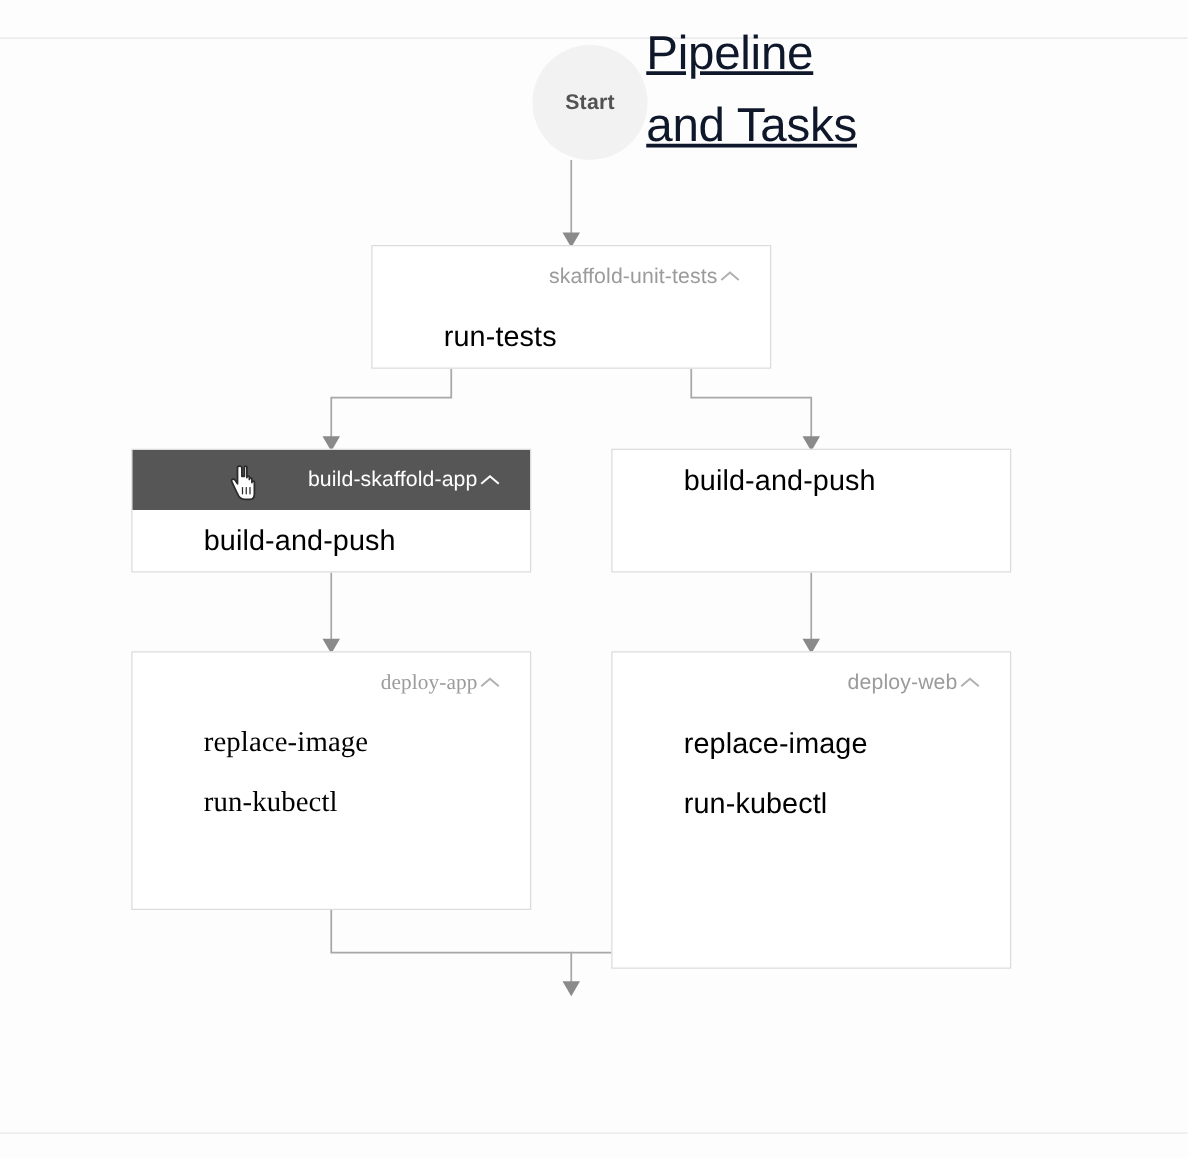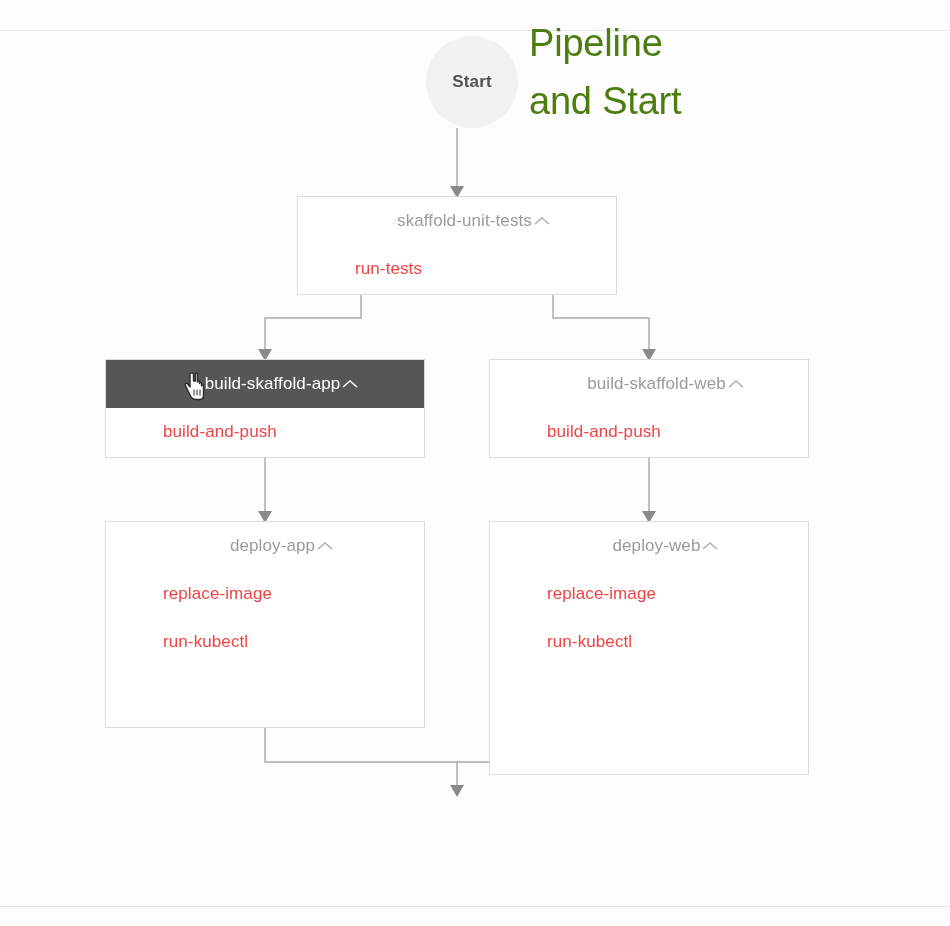--- a/index.html
+++ b/index.html
@@ -37,28 +37,29 @@
     left: 0;
     top: 906px;
     width: 950px;
     height: 1px;
     background: #e8e8e8;
   }
 
   
   .annotation {
     position: absolute;
-    left: 529px;
+    left: 517px;
     top: 14px;
-    color: #4d7c0f;
+    color: #0f172a;
     font-size: 38px;
     line-height: 58px;
     font-weight: 400;
     letter-spacing: -0.2px;
     white-space: nowrap;
+    text-decoration: underline;
   }
   .annotation div { display: block; }
 
   
   .wires {
     position: absolute;
     left: 0;
     top: 0;
     width: 950px;
     height: 926px;
@@ -86,21 +87,21 @@
   
   .task-group {
     position: absolute;
     background: #ffffff;
     border: 1px solid #dcdcdc;
     box-sizing: border-box;
   }
   .task-group .group-header {
     display: flex;
     align-items: center;
-    justify-content: center;
+    justify-content: flex-end;
     height: 48px;
     padding: 0 22px 0 57px;
     box-sizing: border-box;
   }
   .task-group .group-header .group-title {
     font-size: 17px;
     color: #9b9b9b;
     letter-spacing: 0.1px;
     white-space: nowrap;
   }
@@ -123,31 +124,31 @@
     stroke-width: 1.6;
   }
   .task-group.selected .chev polyline { stroke: #ffffff; }
 
   .task-row {
     height: 48px;
     display: flex;
     align-items: center;
     padding: 0 22px 0 57px;
     box-sizing: border-box;
-    font-size: 17px;
-    color: #ef4444;
+    font-size: 23px;
+    color: #000000;
     letter-spacing: 0.1px;
     white-space: nowrap;
   }
 
   
   #node-skaffold-unit-tests { left: 297px; top: 196px; width: 320px; height: 99px; }
   #node-build-skaffold-app  { left: 105px; top: 359px; width: 320px; height: 99px; }
   #node-build-skaffold-web  { left: 489px; top: 359px; width: 320px; height: 99px; }
-  #node-deploy-app          { left: 105px; top: 521px; width: 320px; height: 207px; }
+  #node-deploy-app          { left: 105px; top: 521px; width: 320px; height: 207px; font-family: Liberation Serif, serif; }
   #node-deploy-web          { left: 489px; top: 521px; width: 320px; height: 254px; }
 
   
   .cursor-pointer {
     position: absolute;
     left: 181px;
     top: 372px;
     width: 26px;
     height: 30px;
     pointer-events: none;
@@ -183,21 +184,21 @@
       <polygon points="258,349 272,349 265,361"></polygon>
       <polygon points="642,349 656,349 649,361"></polygon>
       <polygon points="258,511 272,511 265,523"></polygon>
       <polygon points="642,511 656,511 649,523"></polygon>
       <polygon points="450,785 464,785 457,797"></polygon>
     </g>
   </svg>
 
   <div class="annotation">
     <div>Pipeline</div>
-    <div>and Start</div>
+    <div>and Tasks</div>
   </div>
 
   <div class="terminal" id="start-node">
     <span>Start</span>
   </div>
 
   <div class="task-group" id="node-skaffold-unit-tests">
     <div class="group-header">
       <span class="group-title">skaffold-unit-tests</span>
       <svg class="chev" viewBox="0 0 20 12">
@@ -211,26 +212,20 @@
     <div class="group-header">
       <span class="group-title">build-skaffold-app</span>
       <svg class="chev" viewBox="0 0 20 12">
         <polyline points="3,9 10,3 17,9"></polyline>
       </svg>
     </div>
     <div class="task-row">build-and-push</div>
   </div>
 
   <div class="task-group" id="node-build-skaffold-web">
-    <div class="group-header">
-      <span class="group-title">build-skaffold-web</span>
-      <svg class="chev" viewBox="0 0 20 12">
-        <polyline points="3,9 10,3 17,9"></polyline>
-      </svg>
-    </div>
     <div class="task-row">build-and-push</div>
   </div>
 
   <div class="task-group" id="node-deploy-app">
     <div class="group-header">
       <span class="group-title">deploy-app</span>
       <svg class="chev" viewBox="0 0 20 12">
         <polyline points="3,9 10,3 17,9"></polyline>
       </svg>
     </div>

